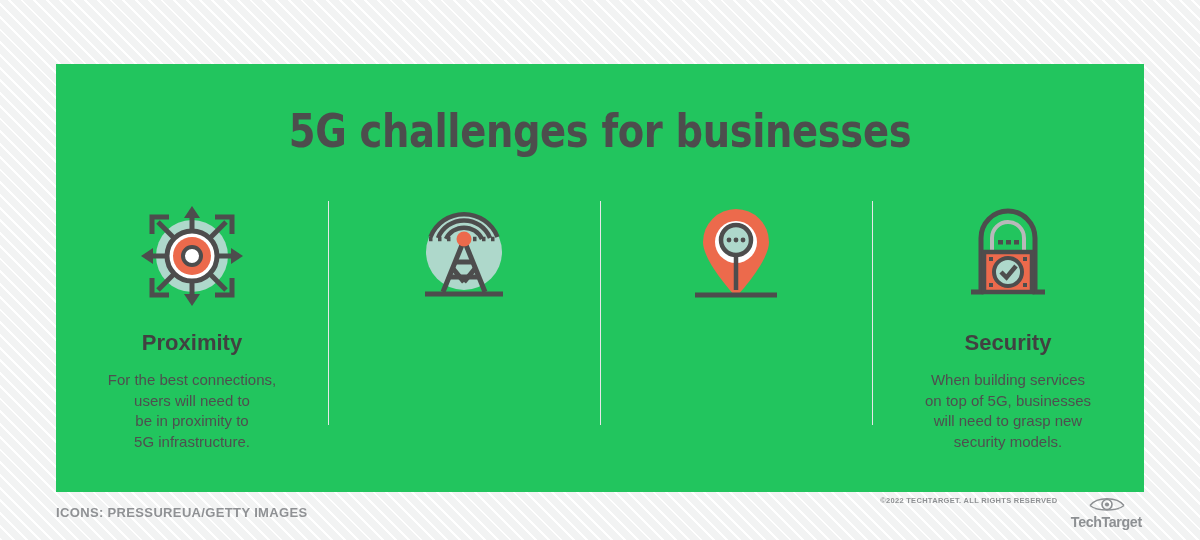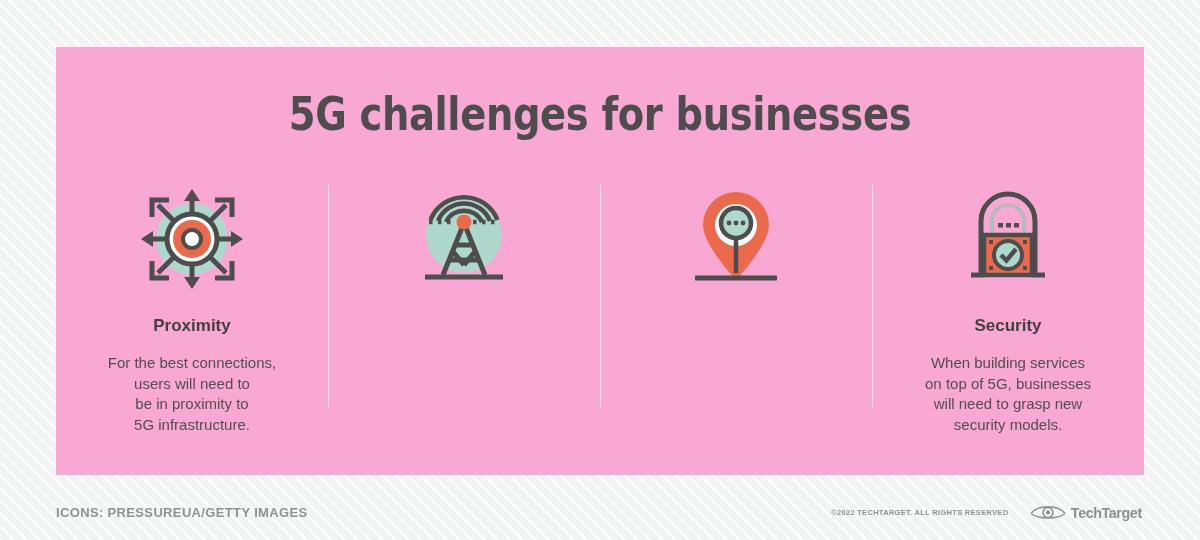--- a/index.html
+++ b/index.html
@@ -27,24 +27,24 @@
     left: 0;
     top: 0;
     width: 1200px;
     height: 540px;
   }
 
   
   .card {
     position: absolute;
     left: 56px;
-    top: 47px;
+    top: 64px;
     width: 1088px;
     height: 428px;
-    background: #f9a8d4;
+    background: #22c55e;
   }
 
   
   .title {
     position: absolute;
     left: 0;
     top: 40px;
     width: 1088px;
     text-align: center;
     font-family: "Liberation Sans Narrow", "DejaVu Sans Condensed", "Liberation Sans", sans-serif;
@@ -86,21 +86,21 @@
 
   .icon-wrap {
     height: 110px;
     display: flex;
     align-items: center;
     justify-content: center;
   }
 
   .col-heading {
     margin-top: 22px;
-    font-size: 17px;
+    font-size: 22px;
     font-weight: bold;
     color: #414141;
     line-height: 20px;
   }
   .col-body {
     margin-top: 17px;
     font-size: 15px;
     color: #4f4f4f;
     line-height: 20.5px;
     white-space: pre-line;
@@ -117,33 +117,32 @@
     color: #8f9194;
     transform: translateY(-50%);
     white-space: nowrap;
   }
   .footer-right {
     position: absolute;
     right: 56px;
     top: 512px;
     transform: translateY(-50%);
     display: flex;
-    align-items: center;
-    gap: 20px;
+    gap: 12px;
     white-space: nowrap;
   }
   .copyright {
     font-size: 7.5px;
     font-weight: bold;
     letter-spacing: 0.3px;
     color: #8f9194;
   }
   .logo {
     display: flex;
-    flex-direction: row;
+    flex-direction: column;
     align-items: center;
     gap: 1px;
   }
   .logo-word {
     font-size: 15px;
     font-weight: bold;
     color: #8d9093;
     letter-spacing: -0.4px;
     line-height: 15px;
     transform: scaleX(0.95);

